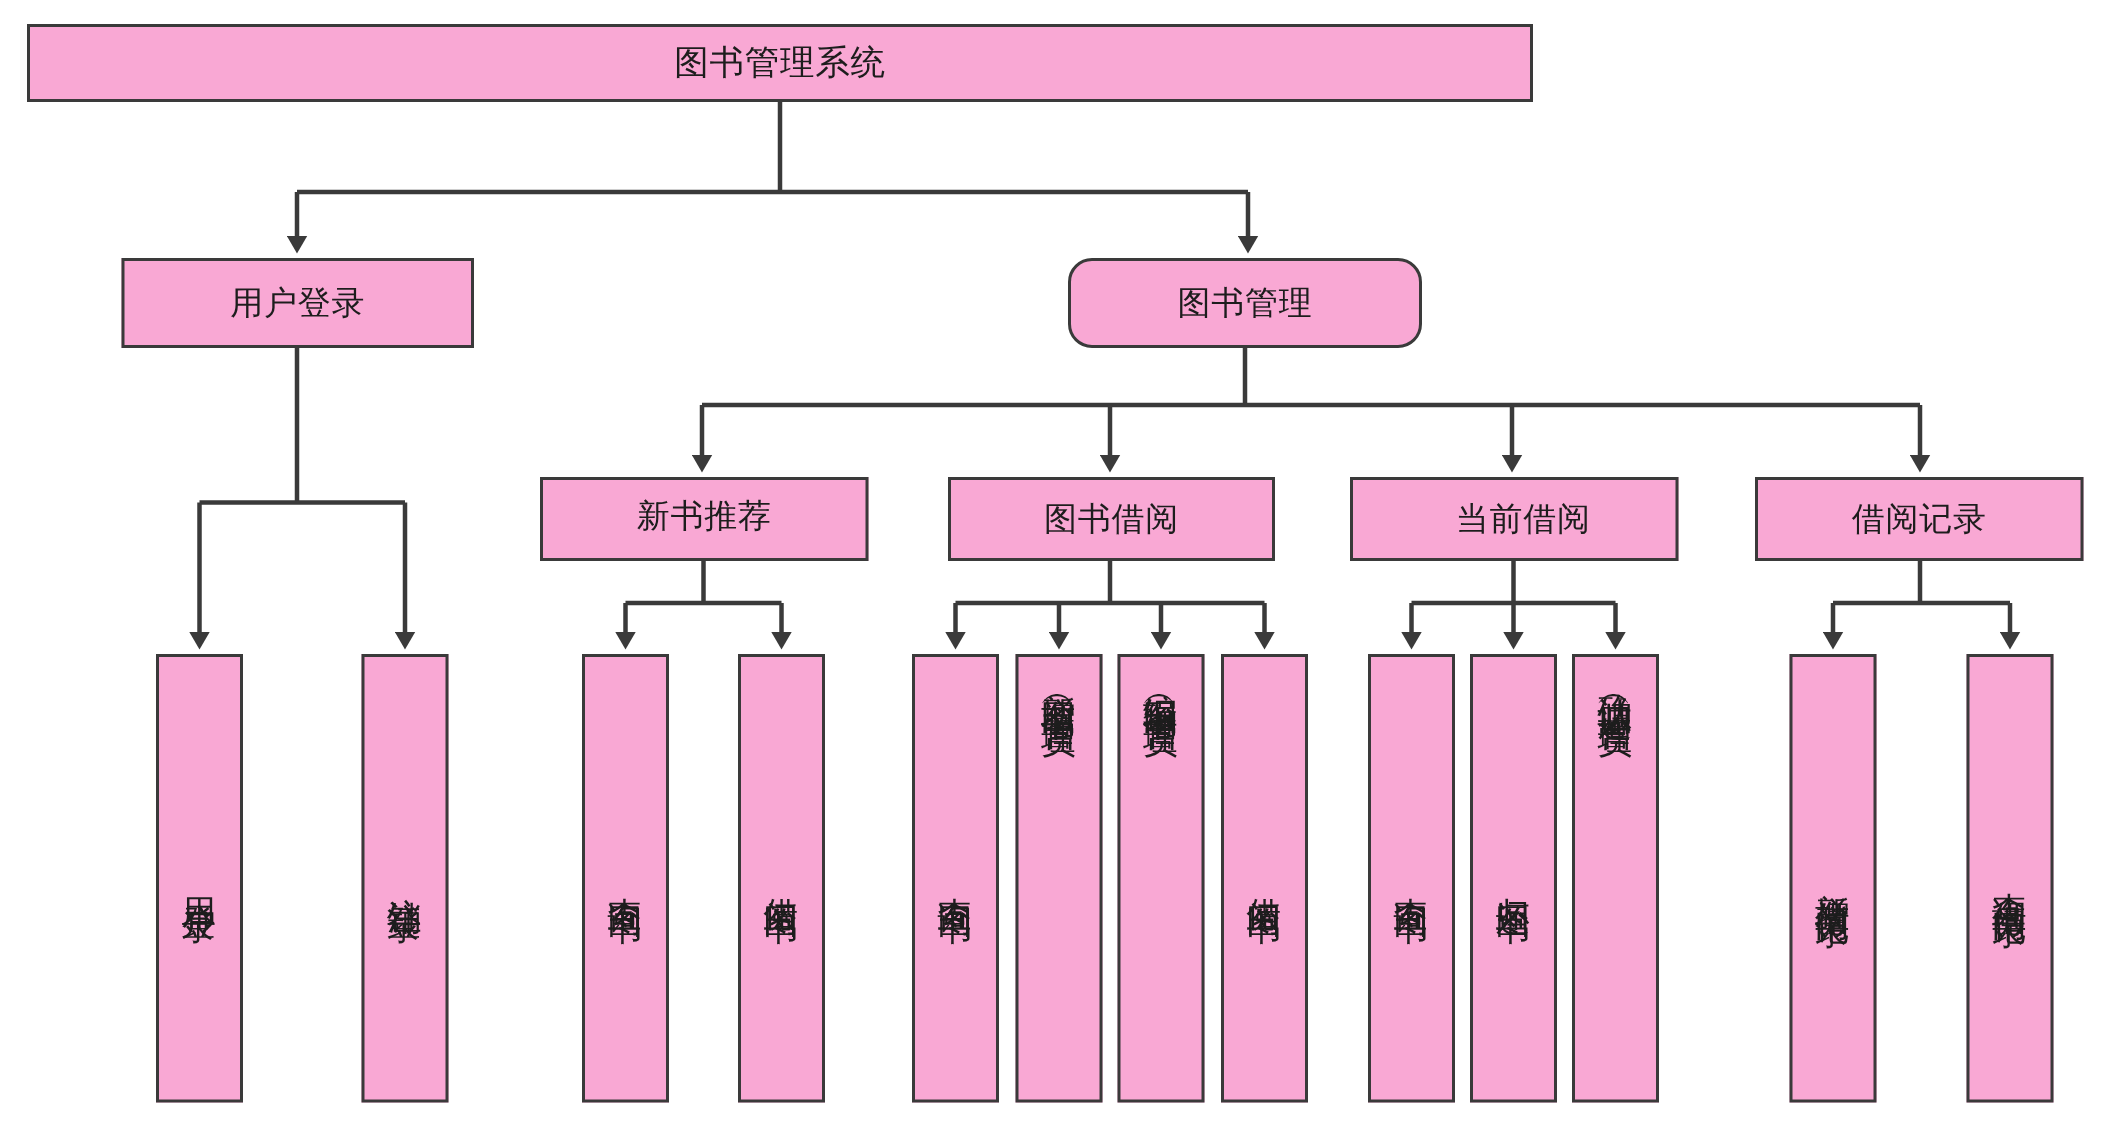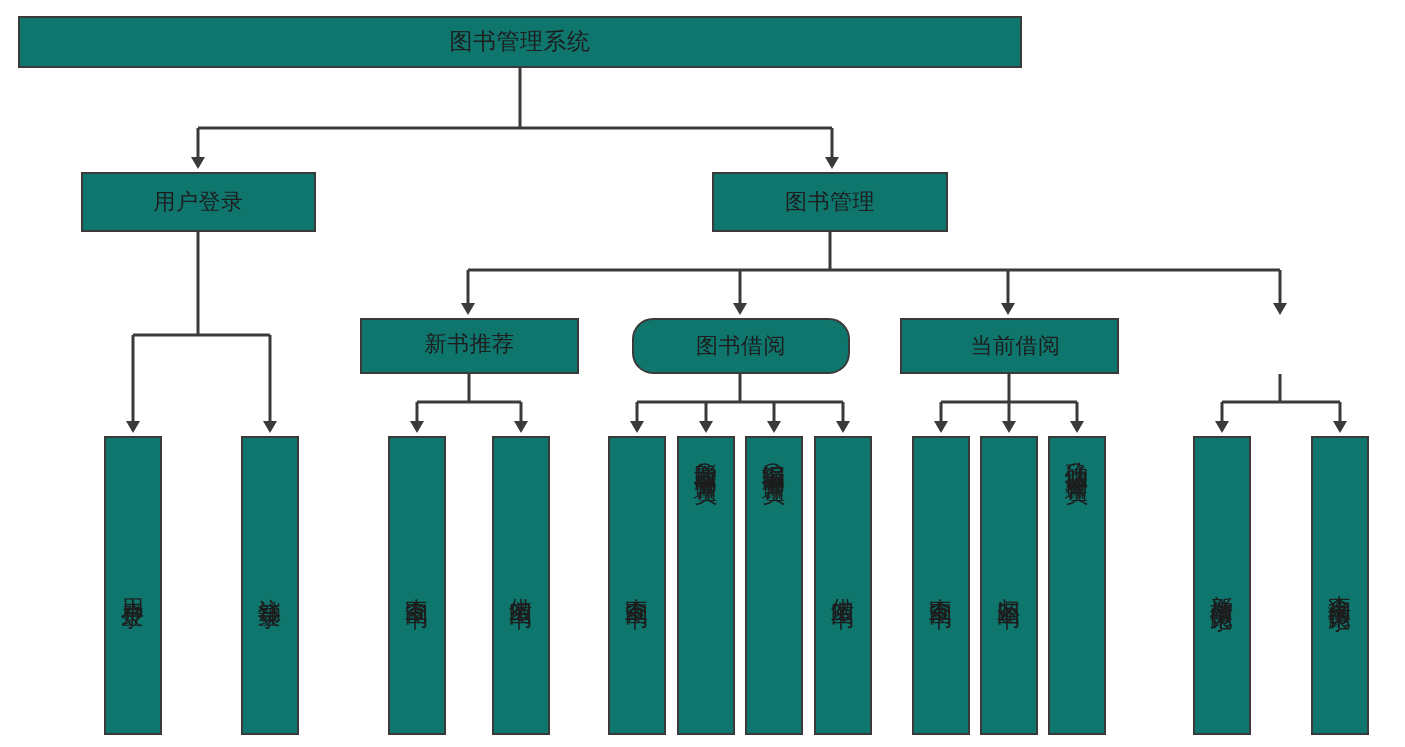--- a/index.html
+++ b/index.html
@@ -10,21 +10,21 @@
     font-family:"Liberation Sans","DejaVu Sans",sans-serif;
     overflow:hidden;
     position:relative;
   }
   #diagram-root{position:absolute;left:0;top:0;width:1405px;height:747px;}
   svg.connectors{position:absolute;left:0;top:0;width:1405px;height:747px;pointer-events:none;}
 
   .node{
     position:absolute;
     box-sizing:border-box;
-    background:#0f766e;
+    background:#f9a8d4;
     border:2px solid #3a3a3a;
     display:flex;
     align-items:center;
     justify-content:center;
     color:#1d1d1d;
   }
   .node .lbl{
     display:block;
     line-height:1.18;
     letter-spacing:0.5px;
@@ -119,32 +119,35 @@
     </g>
   </svg>
 
   <div class="node h root" style="left:18px;top:16px;width:1004px;height:52px;">
     <span class="lbl">图书管理系统</span>
   </div>
 
   <div class="node h" style="left:81px;top:172px;width:235px;height:60px;">
     <span class="lbl">用户登录</span>
   </div>
-  <div class="node h" style="left:712px;top:172px;width:236px;height:60px;">
+  <div class="node h" style="left:712px;top:172px;width:236px;height:60px;border-radius:16px;">
     <span class="lbl">图书管理</span>
   </div>
 
   <div class="node h" style="left:360px;top:318px;width:219px;height:56px;font-family:Liberation Mono, monospace;">
     <span class="lbl">新书推荐</span>
   </div>
-  <div class="node h" style="left:632px;top:318px;width:218px;height:56px;border-radius:21px;">
+  <div class="node h" style="left:632px;top:318px;width:218px;height:56px;">
     <span class="lbl">图书借阅</span>
   </div>
   <div class="node h" style="left:900px;top:318px;width:219px;height:56px;padding-left:12px;">
     <span class="lbl">当前借阅</span>
+  </div>
+  <div class="node h" style="left:1170px;top:318px;width:219px;height:56px;">
+    <span class="lbl">借阅记录</span>
   </div>
 
   <div class="node v center" style="left:104px;top:436px;width:58px;height:299px;">
     <span class="lbl">用户登录</span>
   </div>
   <div class="node v center" style="left:241px;top:436px;width:58px;height:299px;">
     <span class="lbl">注销登录</span>
   </div>
 
   <div class="node v center" style="left:388px;top:436px;width:58px;height:299px;">

